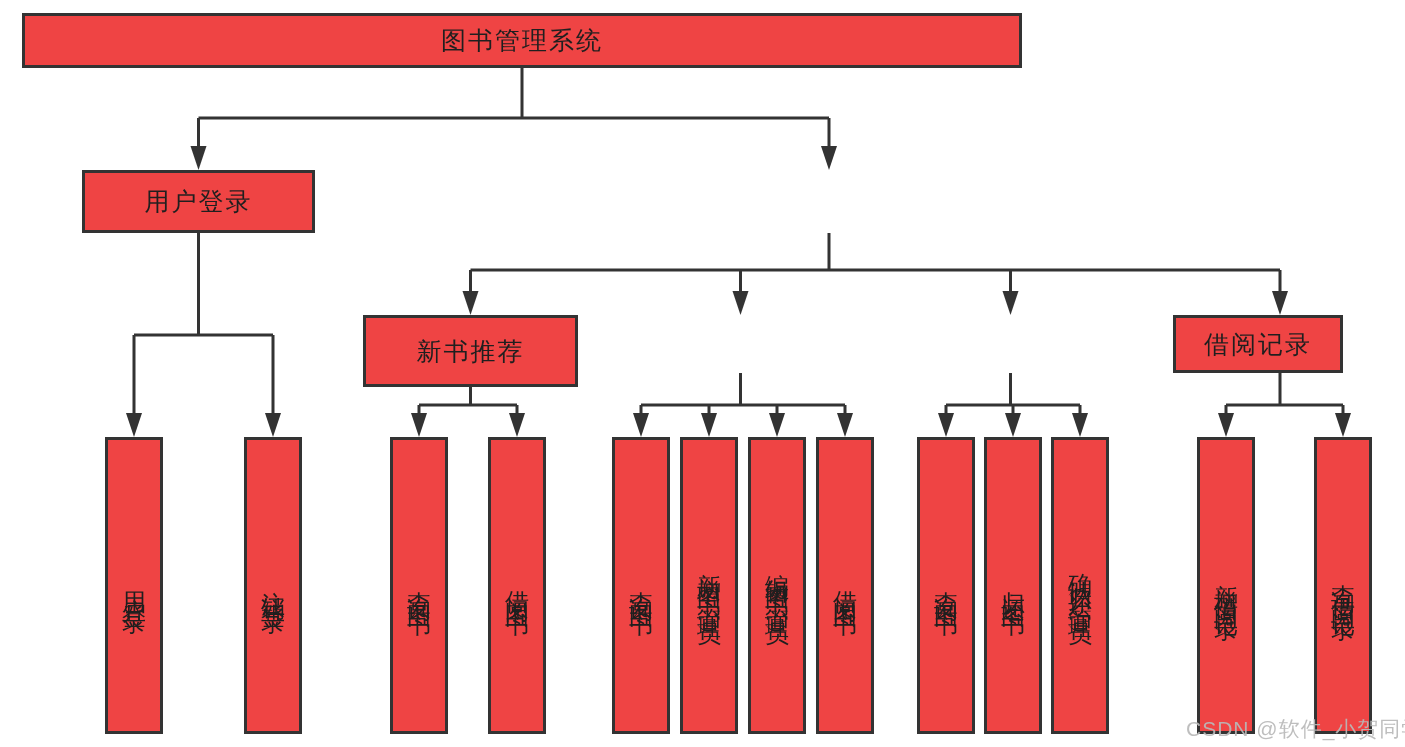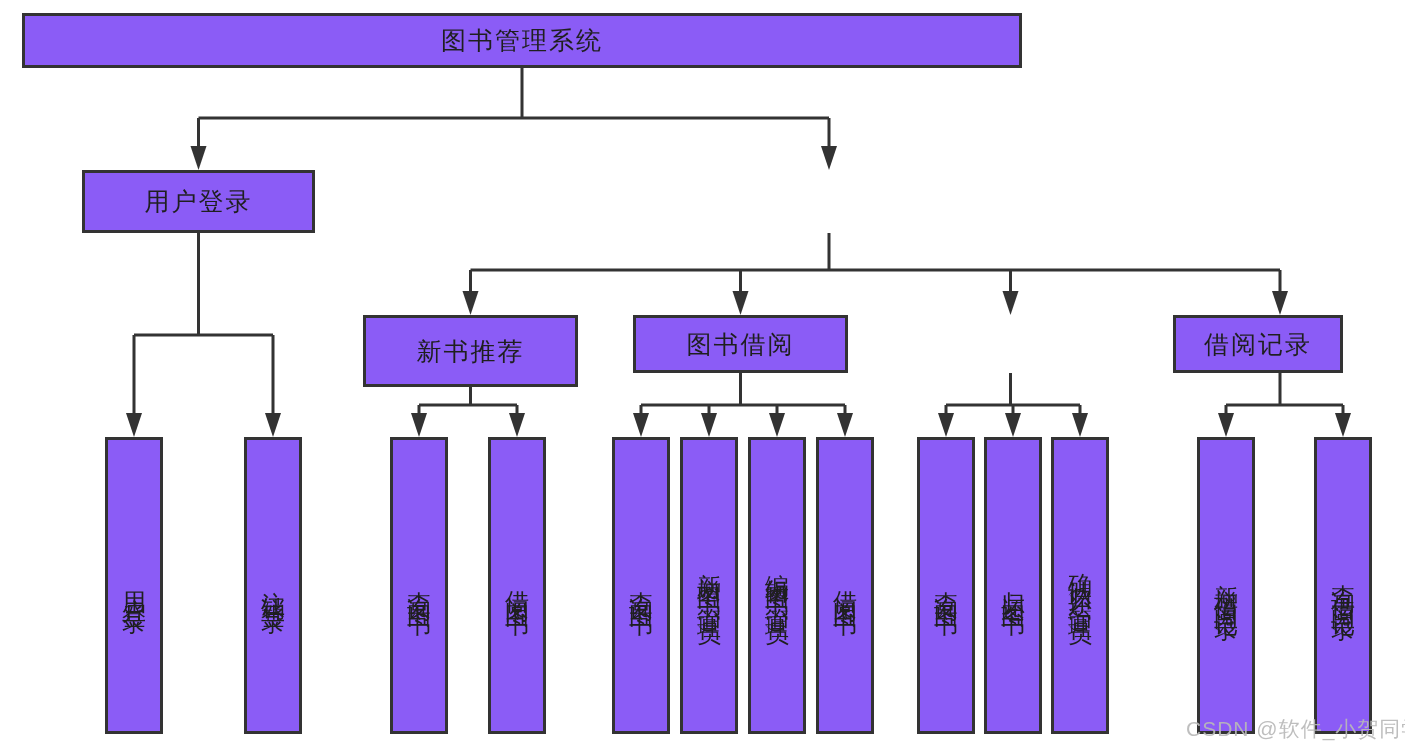--- a/index.html
+++ b/index.html
@@ -13,21 +13,21 @@
   }
   .wires {
     position: absolute;
     left: 0; top: 0;
     z-index: 0;
   }
   .box {
     position: absolute;
     box-sizing: border-box;
     border: 3px solid #333333;
-    background: #8b5cf6;
+    background: #ef4444;
     display: flex;
     align-items: center;
     justify-content: center;
     color: #1f1f1f;
     z-index: 1;
   }
   .hlabel {
     font-size: 25px;
     letter-spacing: 2px;
     white-space: nowrap;
@@ -113,23 +113,20 @@
     <span class="hlabel">图书管理系统</span>
   </div>
 
   <div class="box" style="left:82px; top:170px; width:233px; height:63px;">
     <span class="hlabel">用户登录</span>
   </div>
 
   <div class="box" style="left:363px; top:315px; width:215px; height:72px;">
     <span class="hlabel">新书推荐</span>
   </div>
-  <div class="box" style="left:633px; top:315px; width:215px; height:58px;">
-    <span class="hlabel">图书借阅</span>
-  </div>
   <div class="box" style="left:1173px; top:315px; width:170px; height:58px;">
     <span class="hlabel">借阅记录</span>
   </div>
 
   <div class="box leaf" style="left:105px;">
     <span class="vtext">用户登录</span>
   </div>
   <div class="box leaf" style="left:244px;">
     <span class="vtext">注销登录</span>
   </div>

